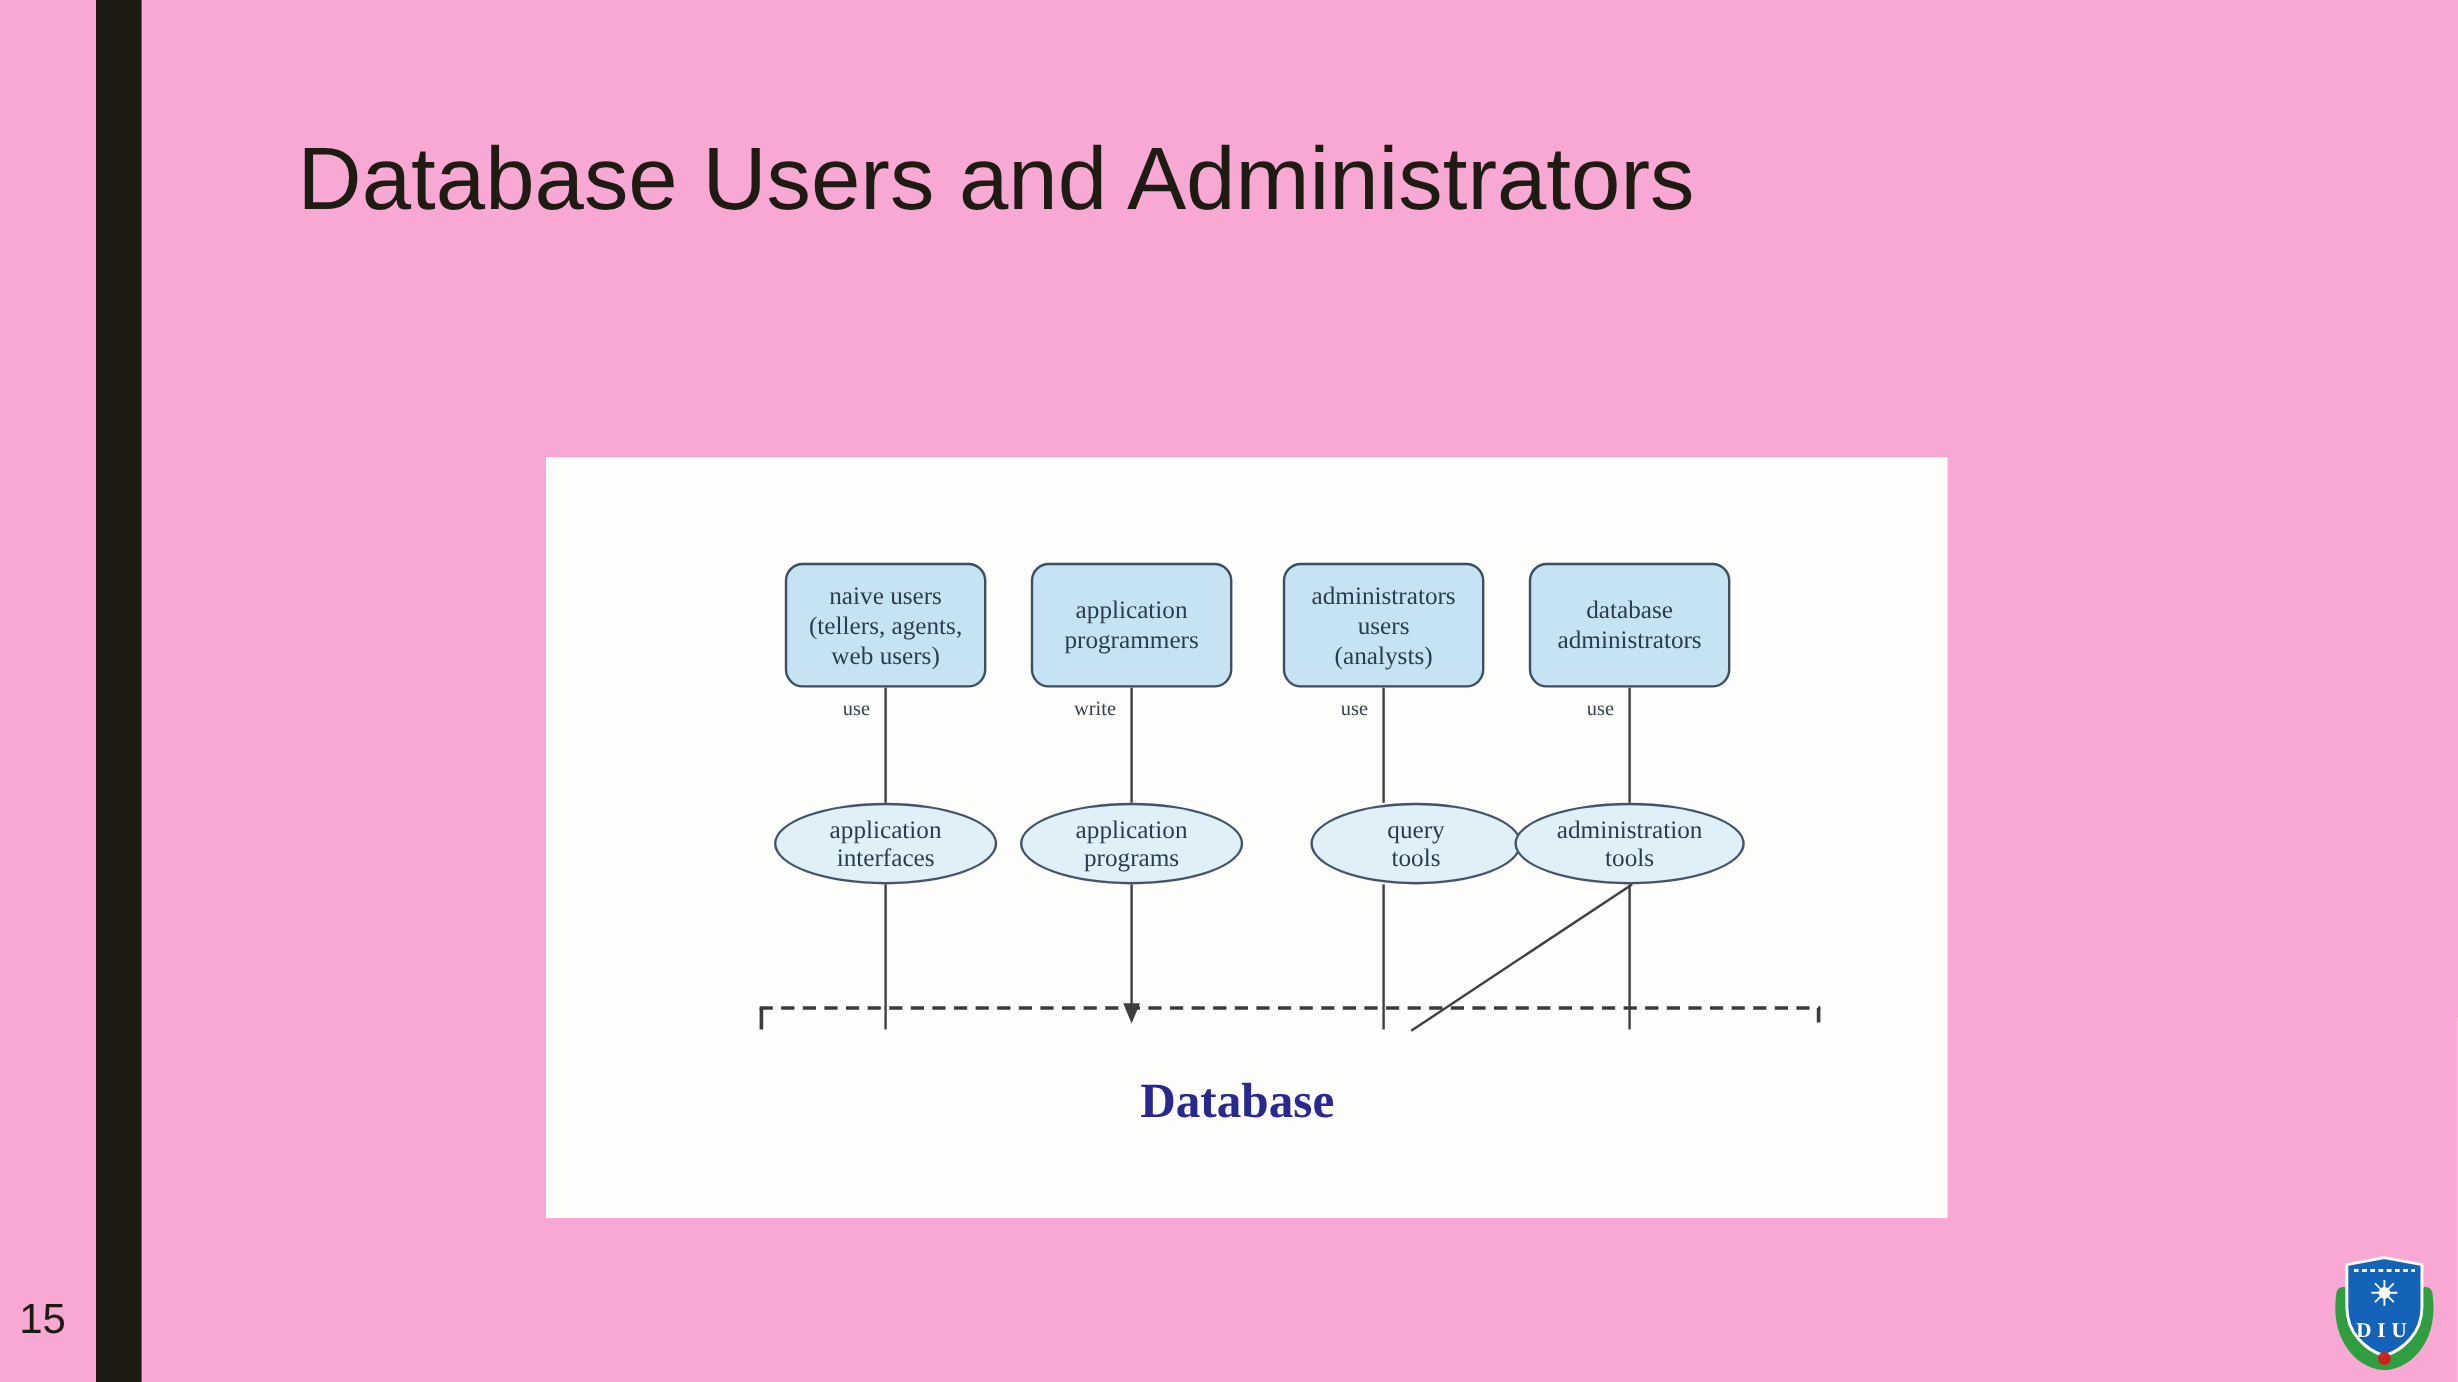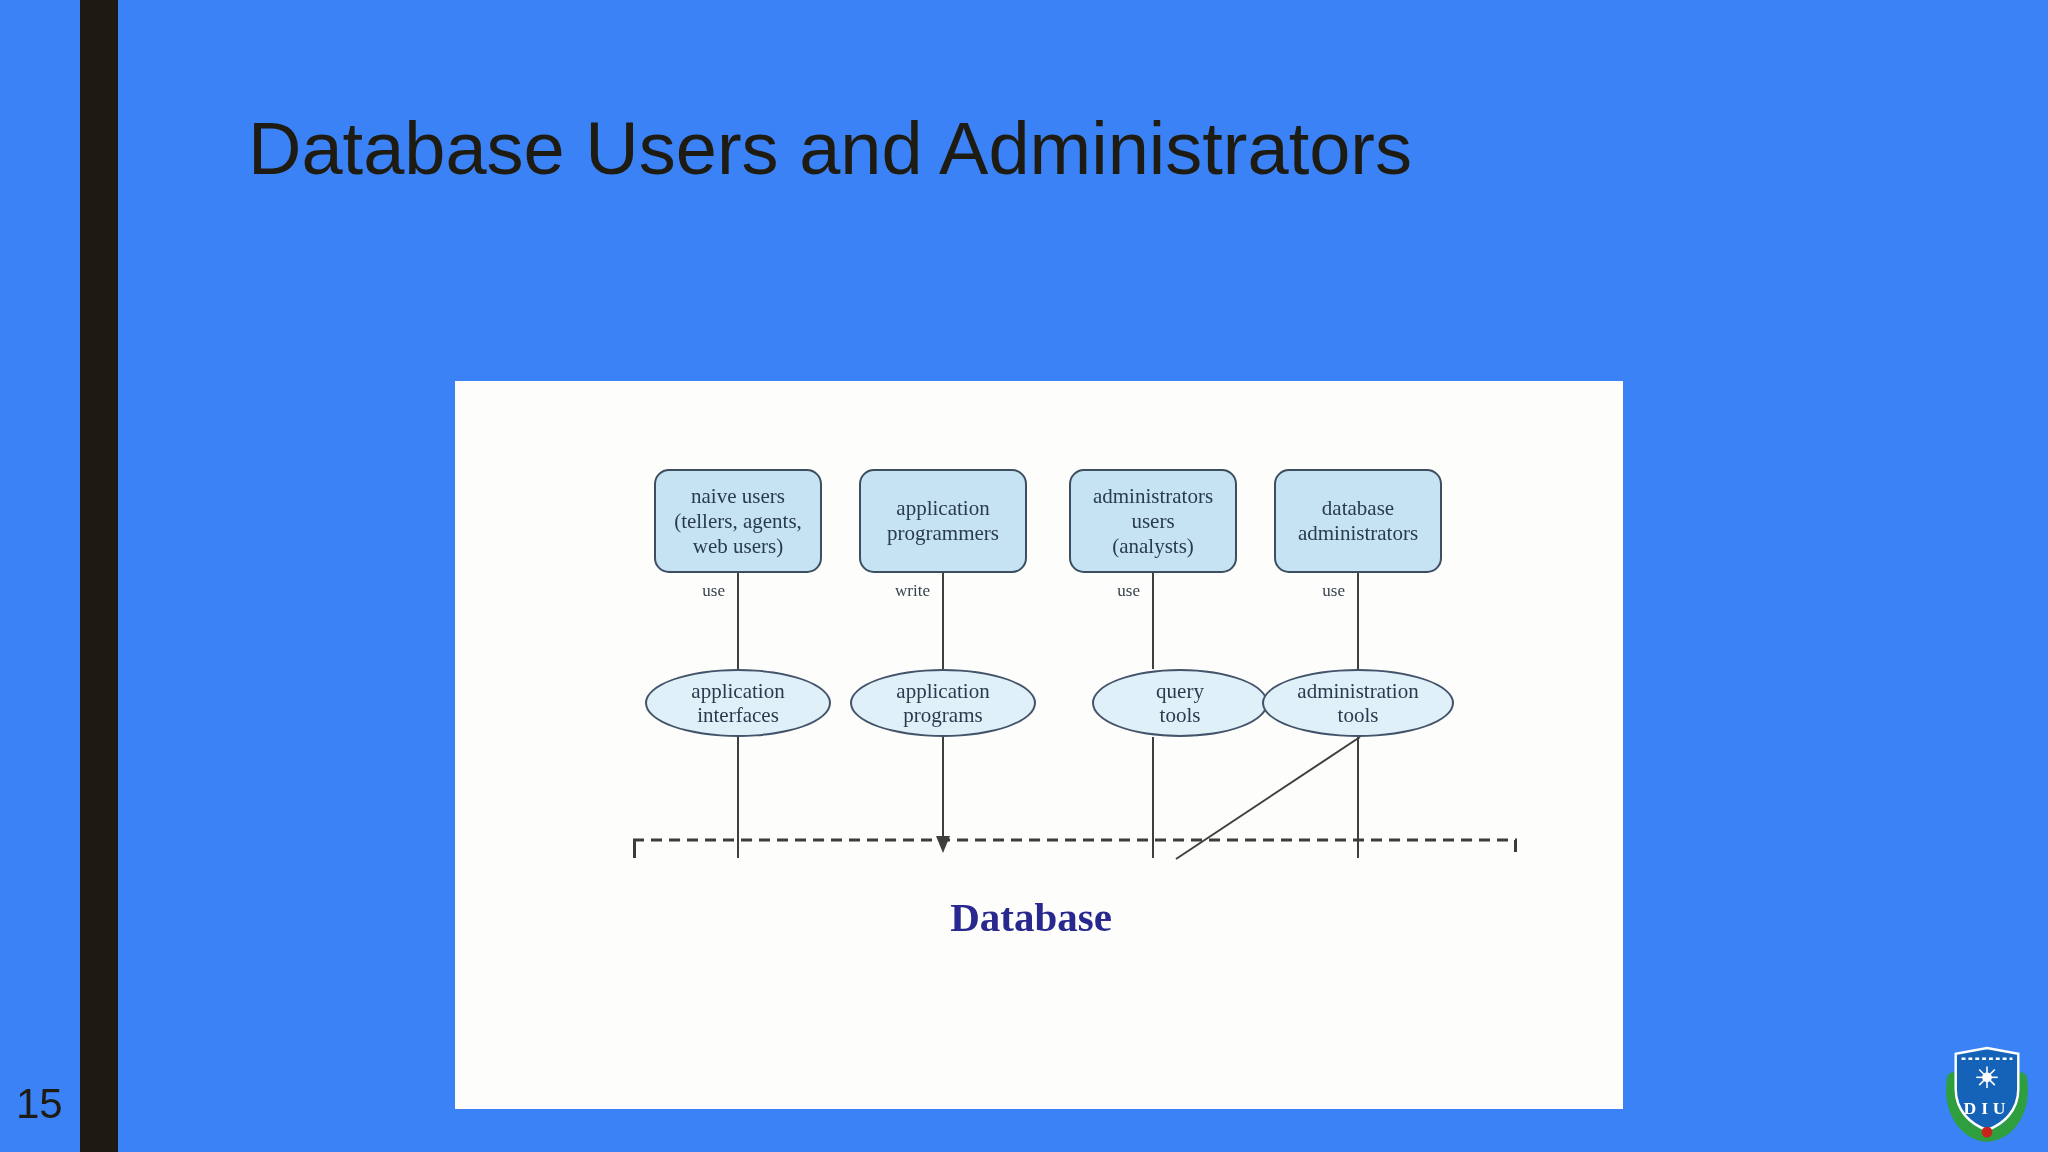--- a/index.html
+++ b/index.html
@@ -1,25 +1,25 @@
 <!DOCTYPE html>
 <html><head>
 <meta charset="utf-8">
 <style>
   html,body{margin:0;padding:0;background:#ECEBE2;}
-  .slide{position:relative;width:2048px;height:1152px;overflow:hidden;background:#3b82f6;
+  .slide{position:relative;width:2048px;height:1152px;overflow:hidden;background:#f9a8d4;
          font-family:"Liberation Sans",sans-serif;}
   .accent-bar{position:absolute;left:80px;top:0;width:38px;height:1152px;background:#1C1A12;}
   .slide-title{position:absolute;left:248px;top:106px;margin:0;font-weight:400;
                font-size:74px;color:#1E1C12;letter-spacing:0px;
                font-family:"Liberation Sans",sans-serif;}
-  .page-number{position:absolute;left:16px;top:1080px;font-size:42px;color:#1E1C12;}
+  .page-number{position:absolute;left:16px;top:1080px;font-size:35px;color:#1E1C12;}
 
   
-  .panel{position:absolute;left:455px;top:381px;width:1168px;height:728px;background:#FDFDFC;}
+  .panel{position:absolute;left:455px;top:381px;width:1168px;height:634px;background:#FDFDFC;}
   .connectors{position:absolute;left:0;top:0;width:1168px;height:605px;}
 
   .actor-box{position:absolute;top:88px;width:168px;height:104px;background:#C5E3F3;
              border:2.5px solid #3D4E5F;border-radius:15px;display:flex;align-items:center;
              justify-content:center;box-sizing:border-box;}
   .actor-label{white-space:pre-line;text-align:center;font-family:"Liberation Serif",serif;
                font-size:21px;line-height:25px;color:#2B3B4E;}
 
   .verb{position:absolute;top:200px;width:110px;text-align:right;
         font-family:"Liberation Serif",serif;font-size:17px;color:#37414d;}

